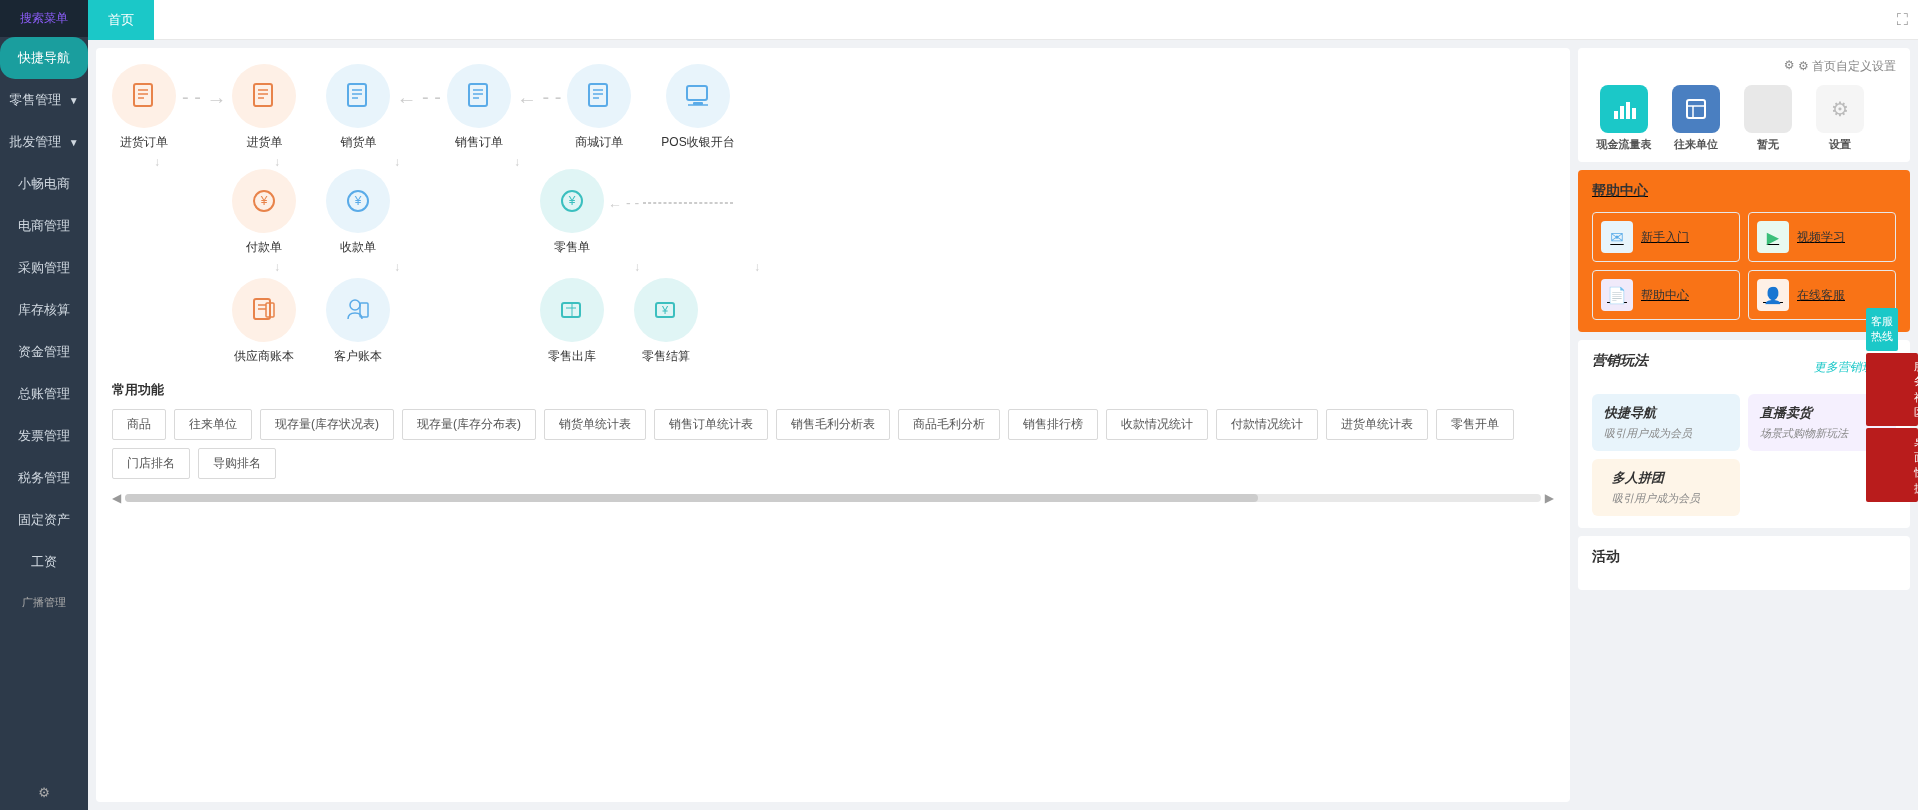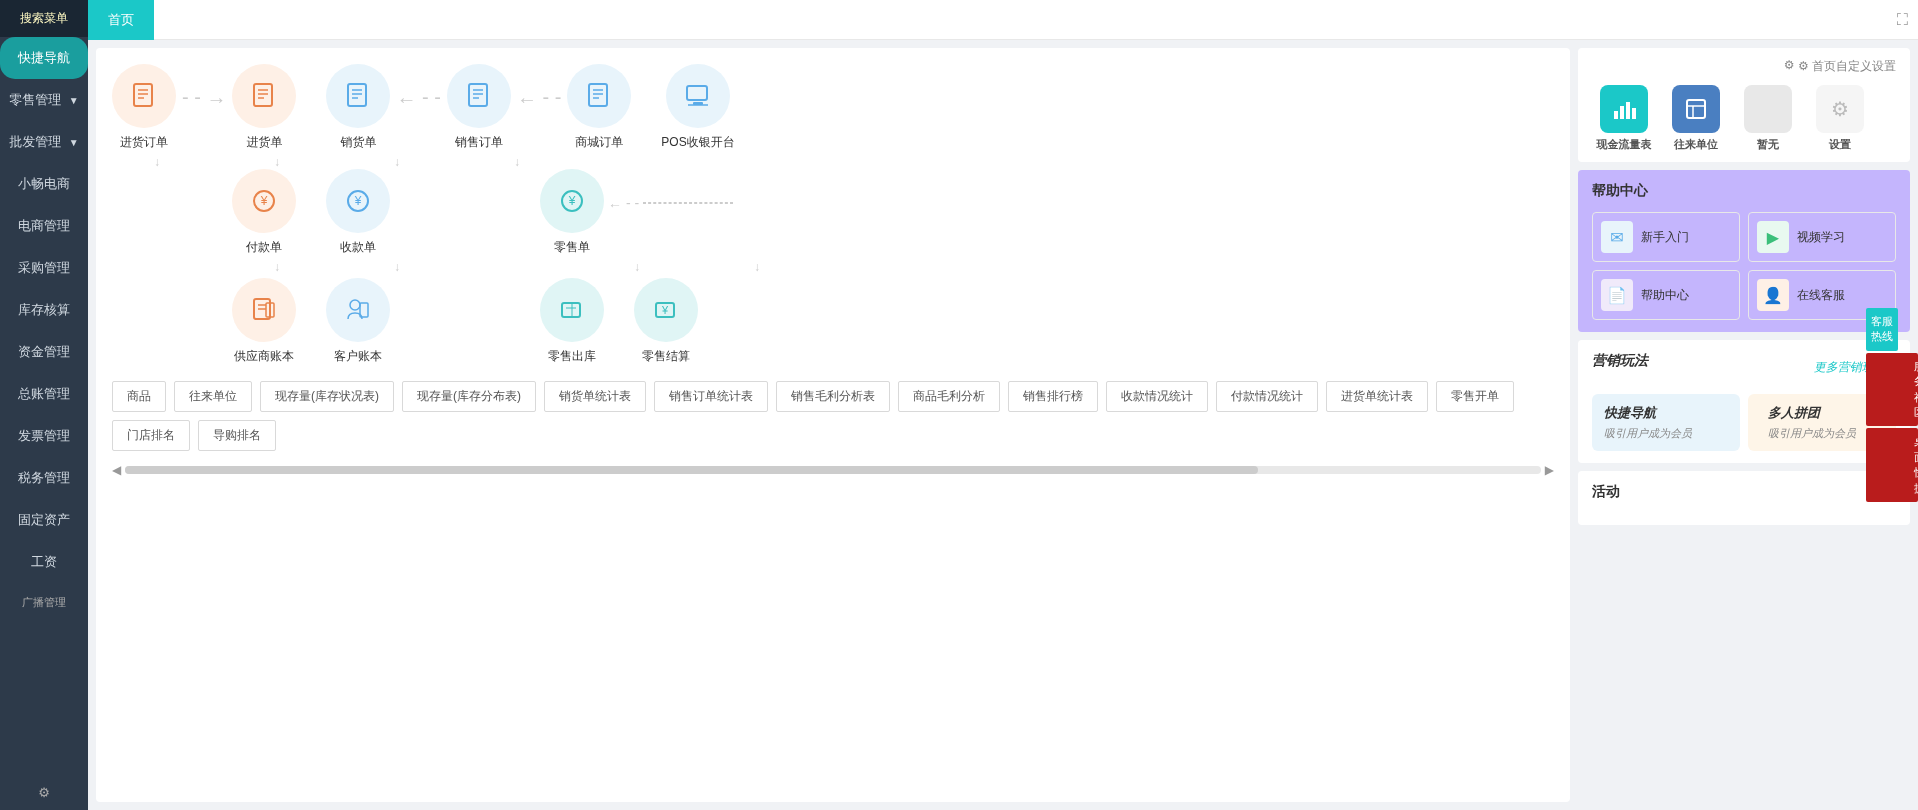--- a/index.html
+++ b/index.html
@@ -9,21 +9,21 @@
     .sidebar {
       width: 88px;
       background: #2d3a4a;
       display: flex;
       flex-direction: column;
       height: 810px;
       flex-shrink: 0;
     }
     .sidebar-search {
       background: #1a2633;
-      color: #fef9c3;
+      color: #8b5cf6;
       padding: 10px 8px;
       font-size: 12px;
       cursor: pointer;
       text-align: center;
     }
     .sidebar-nav-item {
       color: #d0d8e0;
       padding: 12px 8px;
       text-align: center;
       cursor: pointer;
@@ -227,24 +227,25 @@
     .qa-icon-lightgray { background: #f5f5f5; color: #bbb; }
     .qa-label {
       font-size: 11px;
       color: #555;
       text-align: center;
       font-weight: bold;
     }
 
     
     .help-center {
-      background: #c4b5fd;
+      background: #f97316;
       border-radius: 4px;
       padding: 12px 14px;
       margin-bottom: 8px;
+      text-decoration: underline;
     }
     .section-title {
       font-size: 14px;
       font-weight: bold;
       color: #333;
       margin-bottom: 12px;
     }
     .help-grid {
       display: grid;
       grid-template-columns: 1fr 1fr;
@@ -620,20 +621,21 @@
                     <text x="14" y="19" text-anchor="middle" font-size="11" fill="#3bbfbf">¥</text>
                   </svg>
               </div>
               <span class="flow-label">零售结算</span>
             </div>
           </div>
         </div>
       </div>
 
       <div class="common-functions">
+        <div class="common-title">常用功能</div>
         <div class="func-grid">
           <button class="func-btn">商品</button>
           <button class="func-btn">往来单位</button>
           <button class="func-btn">现存量(库存状况表)</button>
           <button class="func-btn">现存量(库存分布表)</button>
           <button class="func-btn">销货单统计表</button>
           <button class="func-btn">销售订单统计表</button>
           <button class="func-btn">销售毛利分析表</button>
           <button class="func-btn">商品毛利分析</button>
           <button class="func-btn">销售排行榜</button>
@@ -720,20 +722,24 @@
       <div class="marketing-section">
         <div class="marketing-header">
           <span class="section-title">营销玩法</span>
           <span class="more-link">更多营销玩法 &gt;</span>
         </div>
         <div class="marketing-grid">
           <div class="marketing-item mi-blue">
             <div class="marketing-item-title">快捷导航</div>
             <div class="marketing-item-desc">吸引用户成为会员</div>
           </div>
+          <div class="marketing-item mi-purple">
+            <div class="marketing-item-title">直播卖货</div>
+            <div class="marketing-item-desc">场景式购物新玩法</div>
+          </div>
           <div class="marketing-item mi-orange">
             <div class="marketing-item-title">多人拼团</div>
             <div class="marketing-item-desc">吸引用户成为会员</div>
           </div>
         </div>
       </div>
 
       <div class="activity-section">
         <div class="section-title">活动</div>
       </div>

